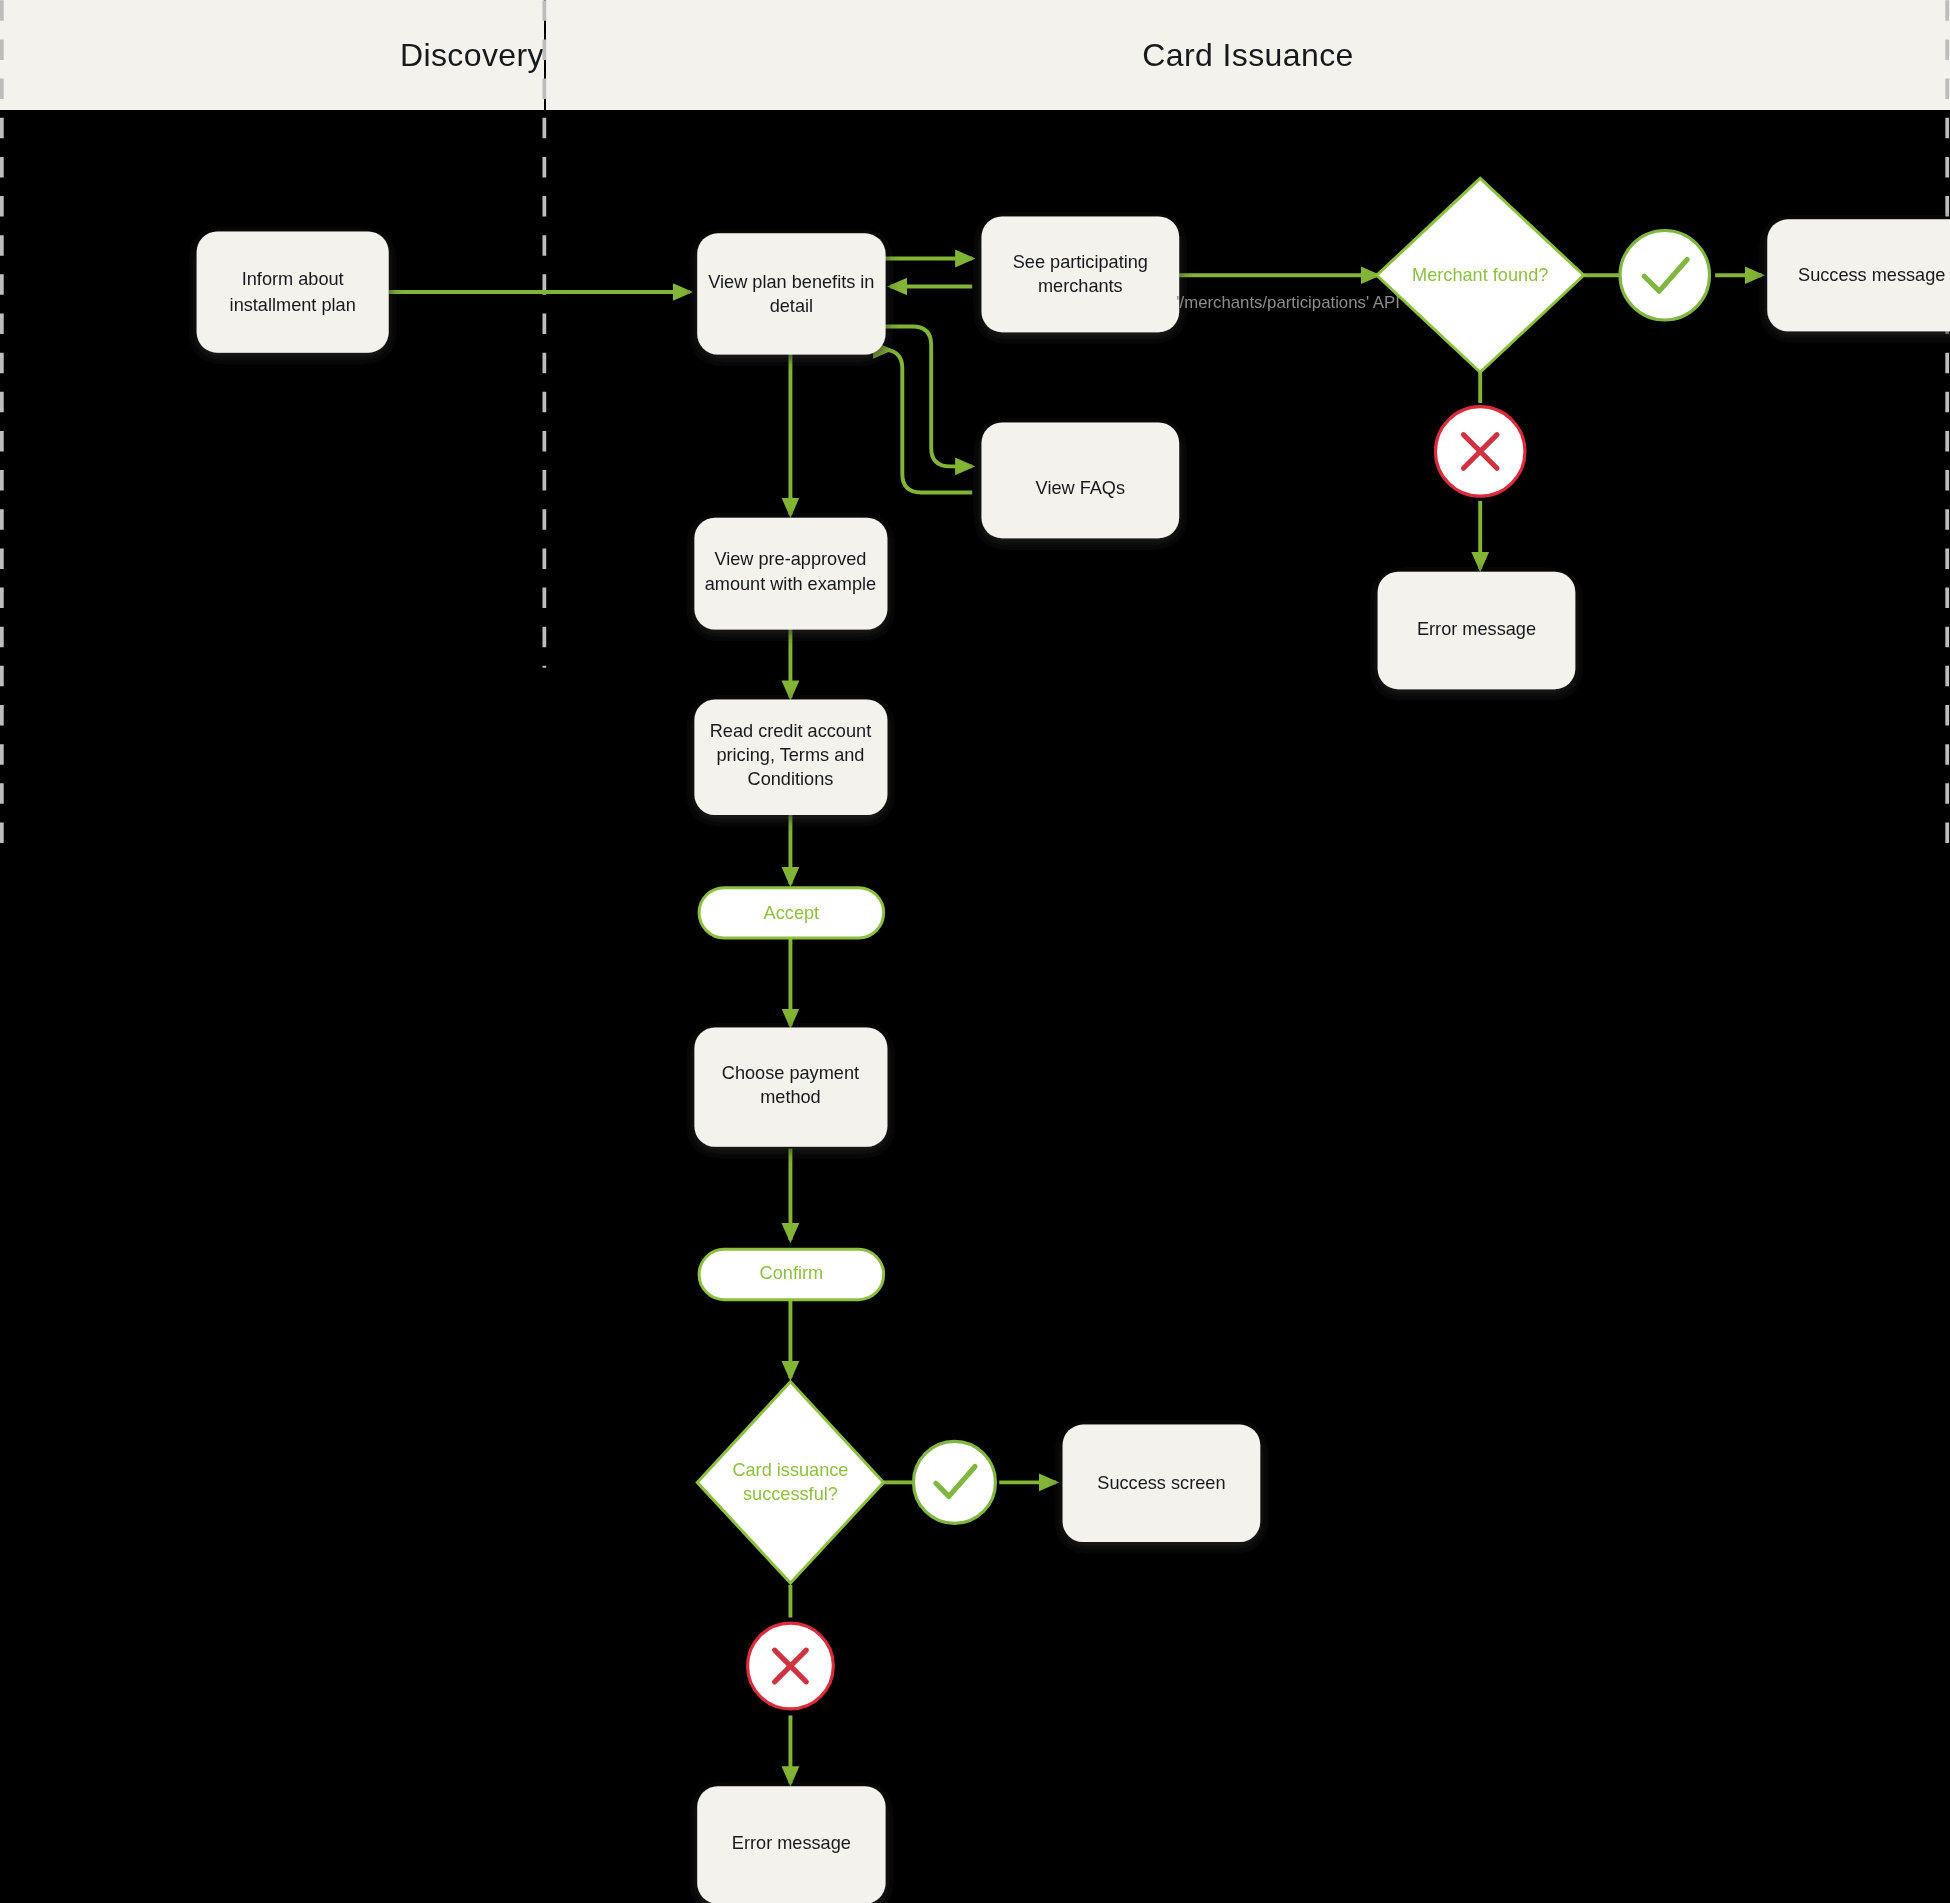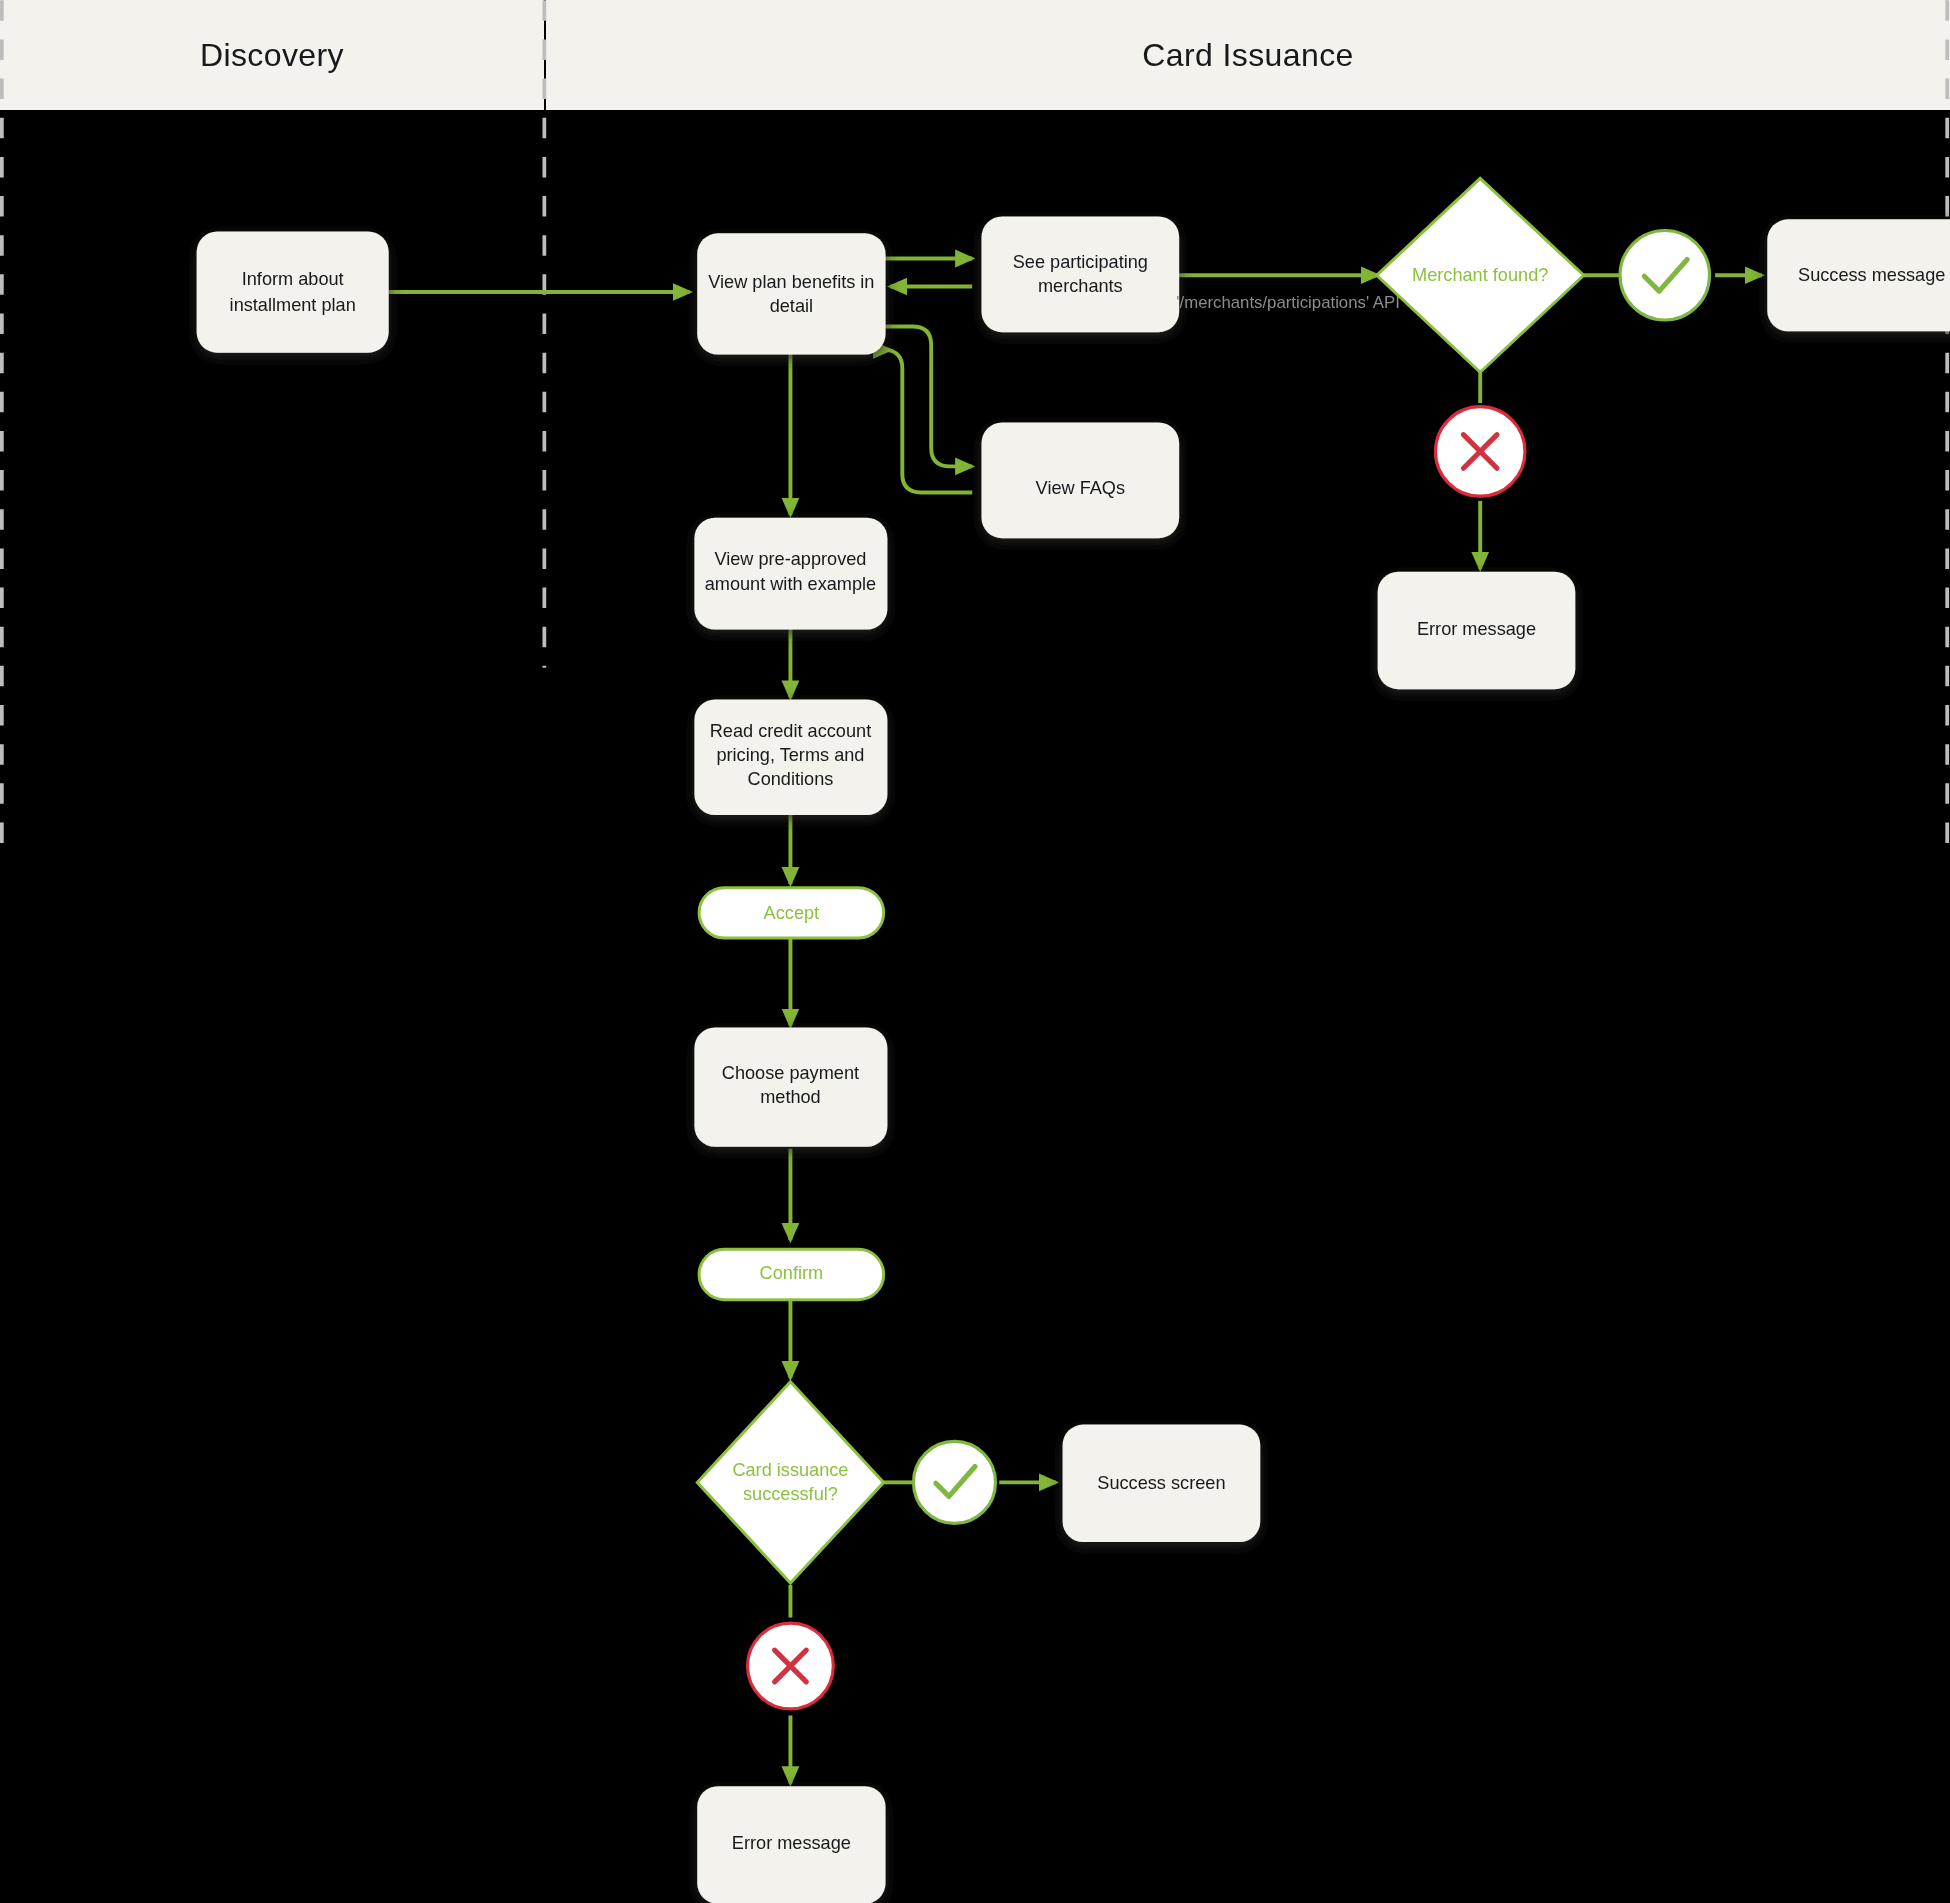--- a/index.html
+++ b/index.html
@@ -38,21 +38,21 @@
     justify-content: center;
   }
   .lane-title {
     font-family: "Liberation Sans", sans-serif;
     font-size: 32px;
     font-weight: 400;
     color: #17191c;
     letter-spacing: 0.4px;
     white-space: nowrap;
   }
-  #lane-discovery { left: 0px; width: 544px; }
+  #lane-discovery { left: 0px; width: 544px; justify-content: flex-end; }
   #lane-issuance  { left: 546px; width: 1404px; }
 
   .node-label {
     font-family: "Liberation Sans", sans-serif;
     font-size: 19.5px;
     fill: #17191c;
     text-anchor: middle;
     dominant-baseline: middle;
   }
   .node-label-green {

